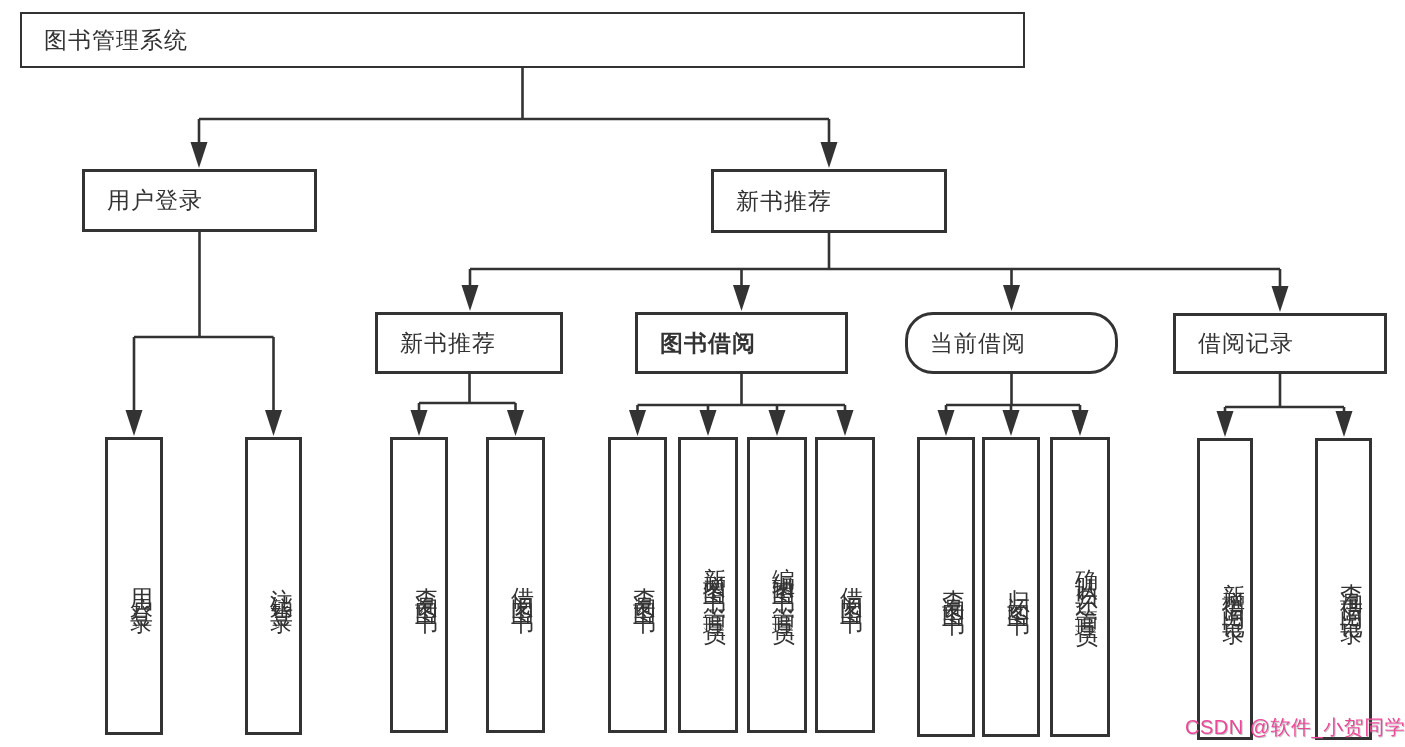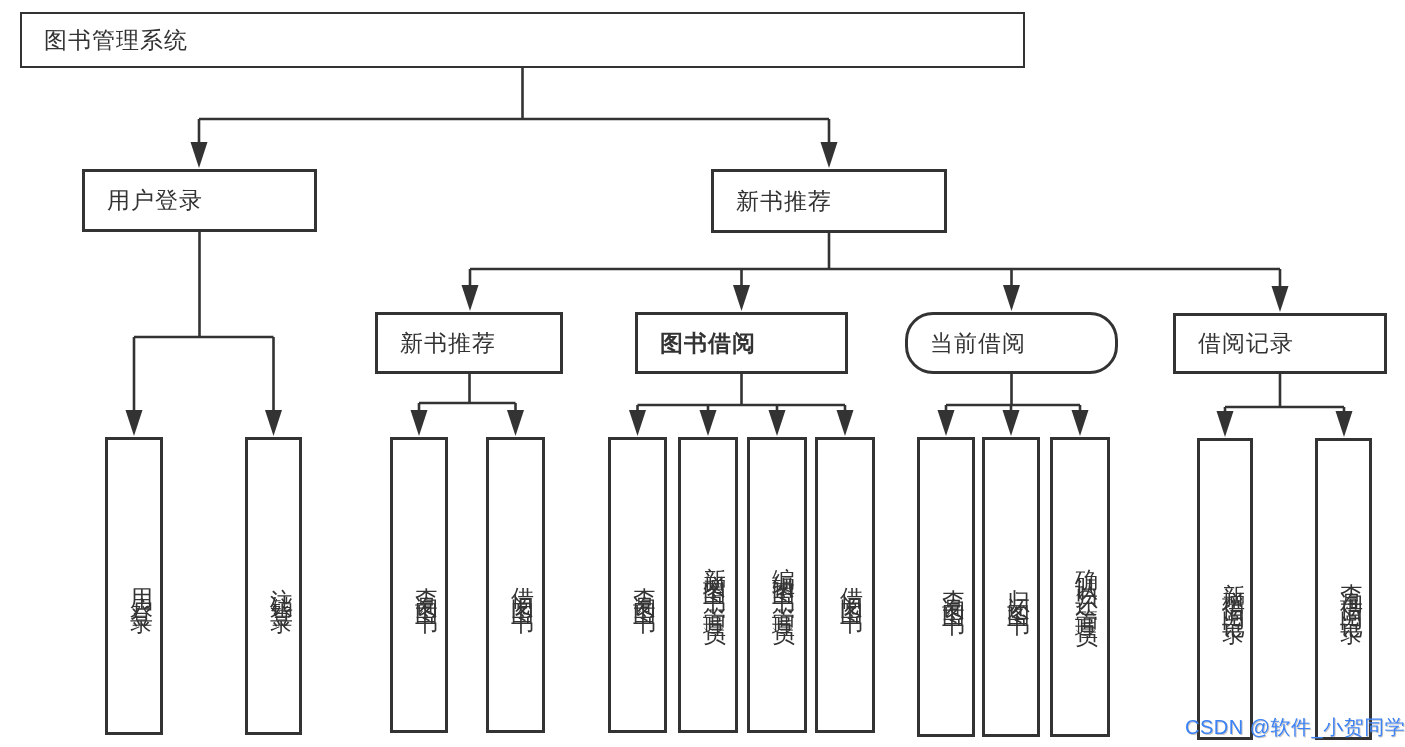--- a/index.html
+++ b/index.html
@@ -15,21 +15,21 @@
     box-sizing:border-box; display:flex; align-items:center; justify-content:flex-start;padding-left:22px;
   }
   .box.root { border-width:2.5px; }
   .h-label { font-size:23px; letter-spacing:1px; white-space:nowrap; }
   .v-label {
     writing-mode:vertical-rl; text-orientation:mixed;
     font-size:23px; letter-spacing:8px; line-height:1; white-space:nowrap;
   }
   .watermark {
     position:absolute; left:1185px; top:714px; width:215px;
-    font-size:20px; color:#3b82f6; letter-spacing:0.5px; white-space:nowrap;
+    font-size:20px; color:#ec4899; letter-spacing:0.5px; white-space:nowrap;
     text-shadow:1px 1px 0 rgba(90,90,90,0.35);
   }
 </style>
 </head>
 <body>
 
 <div class="canvas">
 
   <svg class="wires" viewBox="0 0 1405 747" fill="none">
     <g stroke="#333333" stroke-width="2.6">

